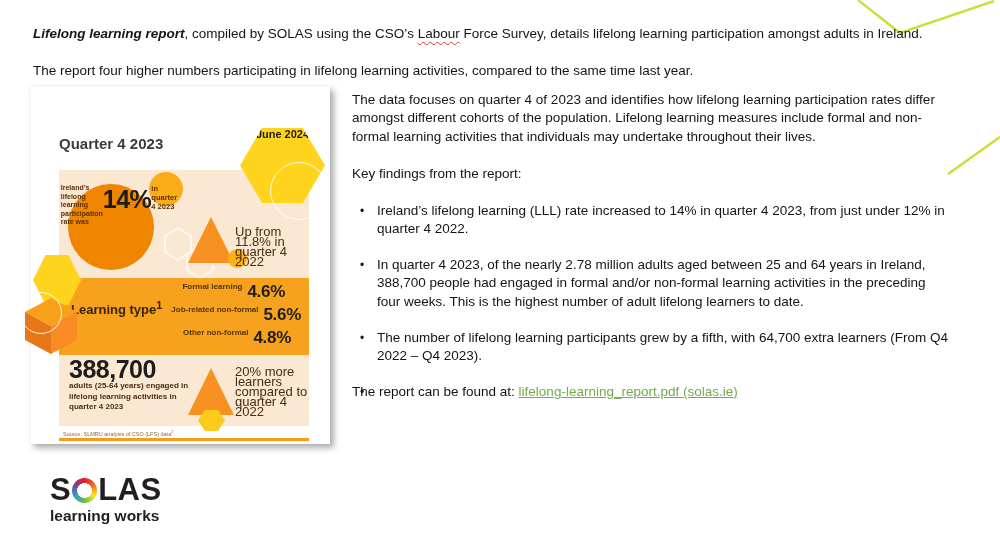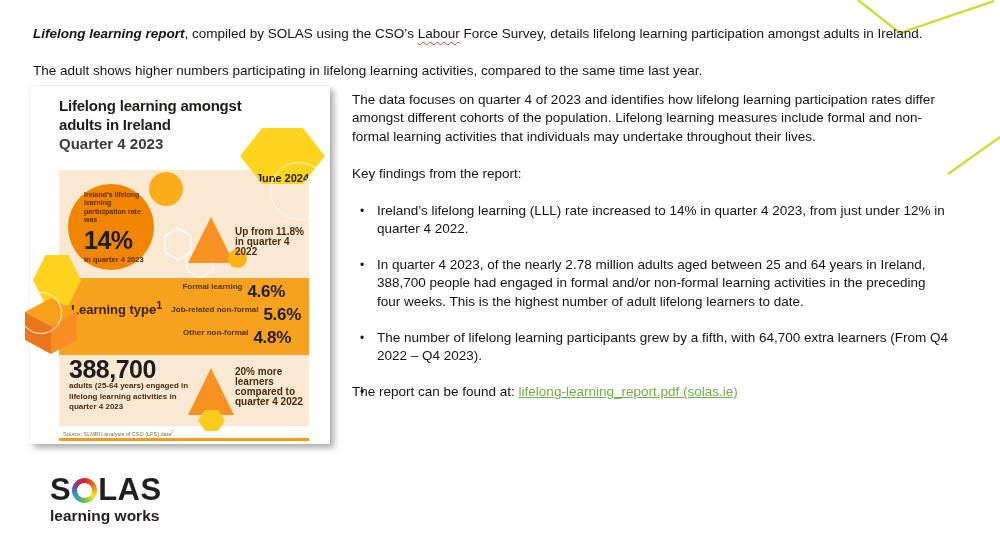--- a/index.html
+++ b/index.html
@@ -13,41 +13,41 @@
   .squiggle{text-decoration:underline;text-decoration-style:wavy;text-decoration-color:#d43a2f;
             text-decoration-thickness:1px;text-underline-offset:3px;}
   
   .deco-lines{position:absolute;right:0;top:0;}
   
   #card{position:absolute;left:30px;top:86px;width:300px;height:358px;background:#ffffff;
         box-shadow:4px 4px 6px rgba(110,110,110,.55),0 0 1px #cfcfcf;}
   .card-title{position:absolute;left:29px;top:10px;width:218px;font-size:15px;font-weight:800;
               line-height:19px;color:#1d1d1b;letter-spacing:-.2px;}
   .card-subtitle{position:absolute;left:29px;top:49px;font-size:15px;font-weight:700;color:#3b3b3b;}
-  .hex-badge{position:absolute;left:210px;top:42px;width:85px;height:56px;background:#FFD41E;
+  .hex-badge{position:absolute;left:210px;top:42px;width:85px;height:75px;background:#FFD41E;
              clip-path:polygon(0 50%,26% 0,74% 0,100% 50%,74% 100%,26% 100%);
-             display:flex;align-items:flex-end;justify-content:center;z-index:3;}
+             display:flex;align-items:flex-start;justify-content:center;z-index:3;}
   .hex-badge span{font-size:11px;font-weight:800;color:#1d1d1b;}
   .ring{position:absolute;border:1.5px solid rgba(255,255,255,.85);border-radius:50%;z-index:4;}
   .panel{position:absolute;left:29px;width:250px;background:#FAE8D3;}
   #panel1{top:84px;height:108px;}
   #band{position:absolute;left:29px;top:192px;width:250px;height:77px;background:#F6A21E;}
   #panel2{top:269px;height:71px;overflow:visible;}
   
   .small-circle{position:absolute;left:90px;top:2px;width:34px;height:34px;border-radius:50%;background:#FBAD18;}
   .big-circle{position:absolute;left:9px;top:14px;width:86px;height:86px;border-radius:50%;background:#EF8500;
-              display:flex;flex-direction:column;justify-content:center;padding:0 0 0 16px;box-sizing:border-box;}
+              display:flex;flex-direction:row;justify-content:center;padding:0 0 0 16px;box-sizing:border-box;}
   .big-circle .lead{font-size:7px;line-height:8.5px;color:#5d2e04;font-weight:600;width:60px;}
   .big-circle .val{font-size:25px;font-weight:800;color:#1d1d1b;letter-spacing:-.5px;margin:1px 0 0 0;}
   .big-circle .tail{font-size:7.5px;color:#5d2e04;font-weight:600;}
   .tri{width:0;height:0;position:absolute;}
   .tri1{left:129px;top:47px;border-left:23px solid transparent;border-right:23px solid transparent;
         border-bottom:46px solid #F79121;}
   .dot-yellow{position:absolute;left:169px;top:79px;width:19px;height:19px;border-radius:50%;background:#FBB217;}
-  .note{position:absolute;font-size:10px;line-height:10px;color:#4a2c10;font-weight:700;}
+  .note{position:absolute;font-size:13px;line-height:10px;color:#4a2c10;font-weight:400;}
   .note1{left:176px;top:57px;width:74px;}
   .hex-outlines{position:absolute;left:88px;top:38px;}
   
   .band-title{position:absolute;left:12px;top:21px;font-size:13px;font-weight:800;color:#3b2300;}
   .band-rows{position:absolute;right:8px;top:4px;display:flex;flex-direction:column;}
   .band-row{display:flex;align-items:flex-start;justify-content:flex-end;height:23px;}
   .band-row .lbl{font-size:8px;color:#553300;font-weight:600;margin-right:5px;}
   .band-row .val{font-size:17px;font-weight:800;color:#1d1d1b;letter-spacing:-.3px;}
   .pr16{padding-right:16px;} .pr0{padding-right:0;} .pr10{padding-right:10px;}
   
@@ -89,24 +89,23 @@
 <body>
 
 <div id="page">
 
   <svg class="deco-lines" width="160" height="200" viewBox="0 0 160 200">
     <polyline points="18,0 60,33 154,1" fill="none" stroke="#CDDD38" stroke-width="2.4"></polyline>
     <line x1="108" y1="174" x2="160" y2="137" stroke="#CDDD38" stroke-width="2.4"></line>
   </svg>
 
   <p class="intro l1"><span class="bold-ital">Lifelong learning report</span><span>, compiled by SOLAS using the CSO’s </span><span class="squiggle">Labour</span><span> Force Survey, details lifelong learning participation amongst adults in Ireland.</span></p>
-  <p class="intro l2">The adult shows higher numbers participating in lifelong learning activities, compared to the same time last year.</p>
+  <p class="intro l2">The report four higher numbers participating in lifelong learning activities, compared to the same time last year.</p>
 
   <div id="card">
-    <div class="card-title">Lifelong learning amongst adults in Ireland</div>
     <div class="card-subtitle">Quarter 4 2023</div>
 
     <div class="hex-badge">
       <span>June 2024</span>
     </div>
     <div class="ring" style="left:240px;top:76px;width:56px;height:56px;"></div>
 
     <div id="panel1" class="panel">
       <div class="small-circle"></div>
       <svg class="hex-outlines" width="80" height="76" viewBox="0 0 80 76">

